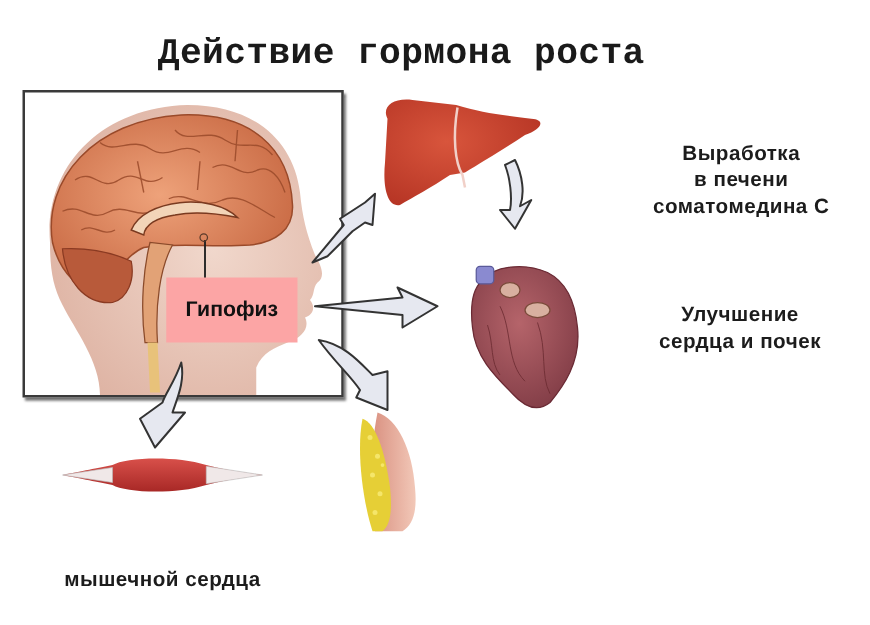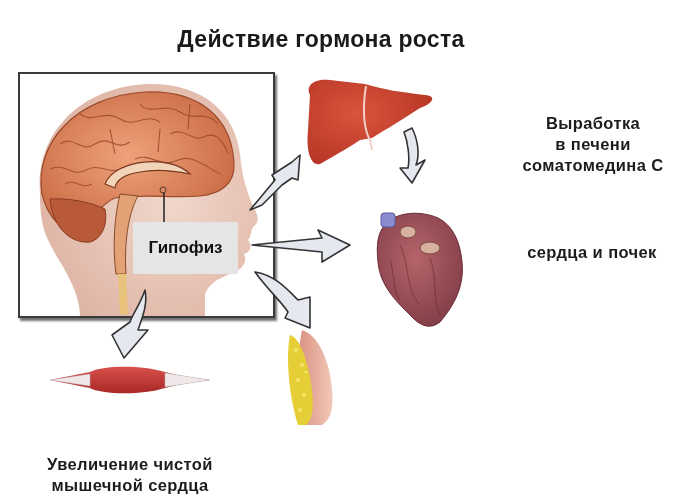--- a/index.html
+++ b/index.html
@@ -1,23 +1,23 @@
 <!DOCTYPE html>
 <html><head>
 <meta charset="utf-8">
 <style>
   html, body { margin:0; padding:0; background:#ffffff; }
   body { width:696px; height:500px; position:relative; overflow:hidden;
          font-family:"Liberation Sans", "DejaVu Sans", sans-serif; color:#1a1a1a; }
   .abs { position:absolute; }
-  .title { left:0; width:642px; top:26px; text-align:center; font-size:23px; font-weight:bold; letter-spacing:0.3px; }
+  .title { left:0; width:642px; top:26px; text-align:center; font-size:29px; font-weight:bold; letter-spacing:0.3px;font-family:Liberation Mono, monospace; }
   .caption { font-weight:bold; font-size:16.5px; line-height:21px; text-align:center; color:#1c1c1c; letter-spacing:0.4px;margin-top:16px; }
   .frame { left:18px; top:72px; width:253px; height:242px; border:2px solid #3a3a3a;
            box-shadow:2px 3px 2px rgba(0,0,0,0.55); background:#fff; overflow:hidden; }
-  .label-box { left:133px; top:222px; width:105px; height:52px; background:#e5e5e5;
+  .label-box { left:133px; top:222px; width:105px; height:52px; background:#fca5a5;
                display:flex; align-items:center; justify-content:center;
                font-weight:bold; font-size:17px; color:#111; }
   svg { position:absolute; left:0; top:0; }
 </style>
 </head>
 <body>
 
 <div class="abs title">Действие гормона роста</div>
 
 <div class="abs frame">
@@ -141,22 +141,22 @@
   </g>
 </svg>
 
 <div class="abs caption" style="left:490px; top:97px; width:206px;">
   <div>Выработка</div>
   <div>в печени</div>
   <div>соматомедина С</div>
 </div>
 
 <div class="abs caption" style="left:488px; top:226px; width:208px;">
+  <div>Улучшение</div>
   <div>сердца и почек</div>
 </div>
 
 <div class="abs caption" style="left:360px; top:395px; width:330px;">
 </div>
 
 <div class="abs caption" style="left:20px; top:438px; width:220px;">
-  <div>Увеличение чистой</div>
   <div>мышечной сердца</div>
 </div>
 
 </body></html>

